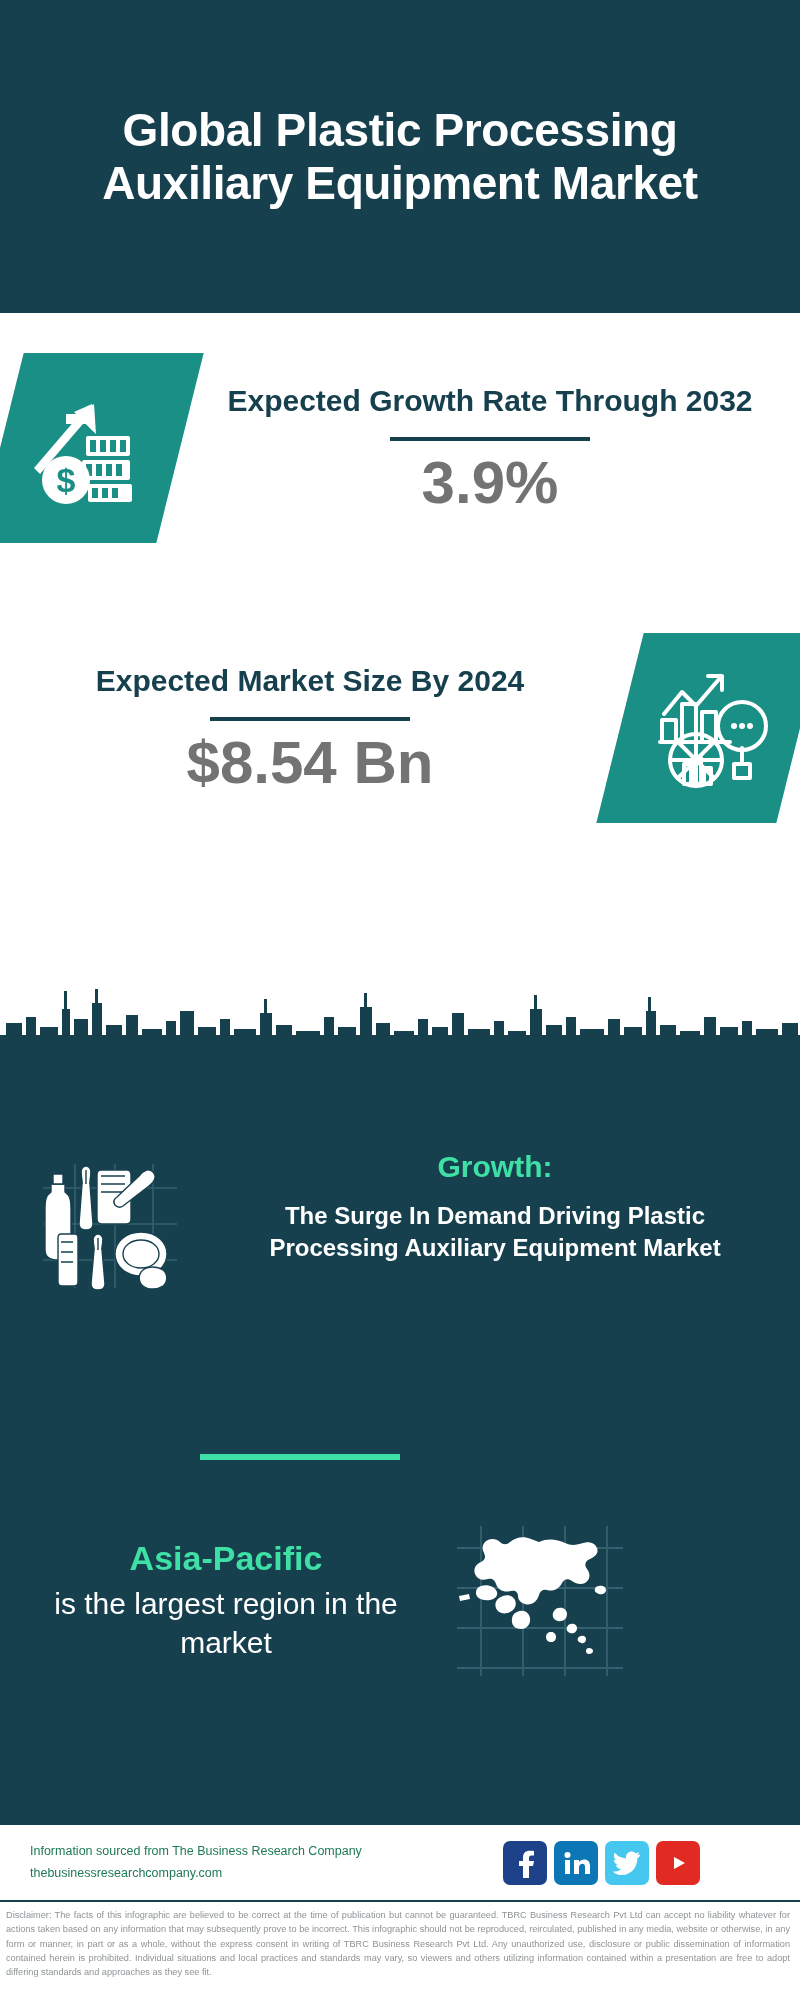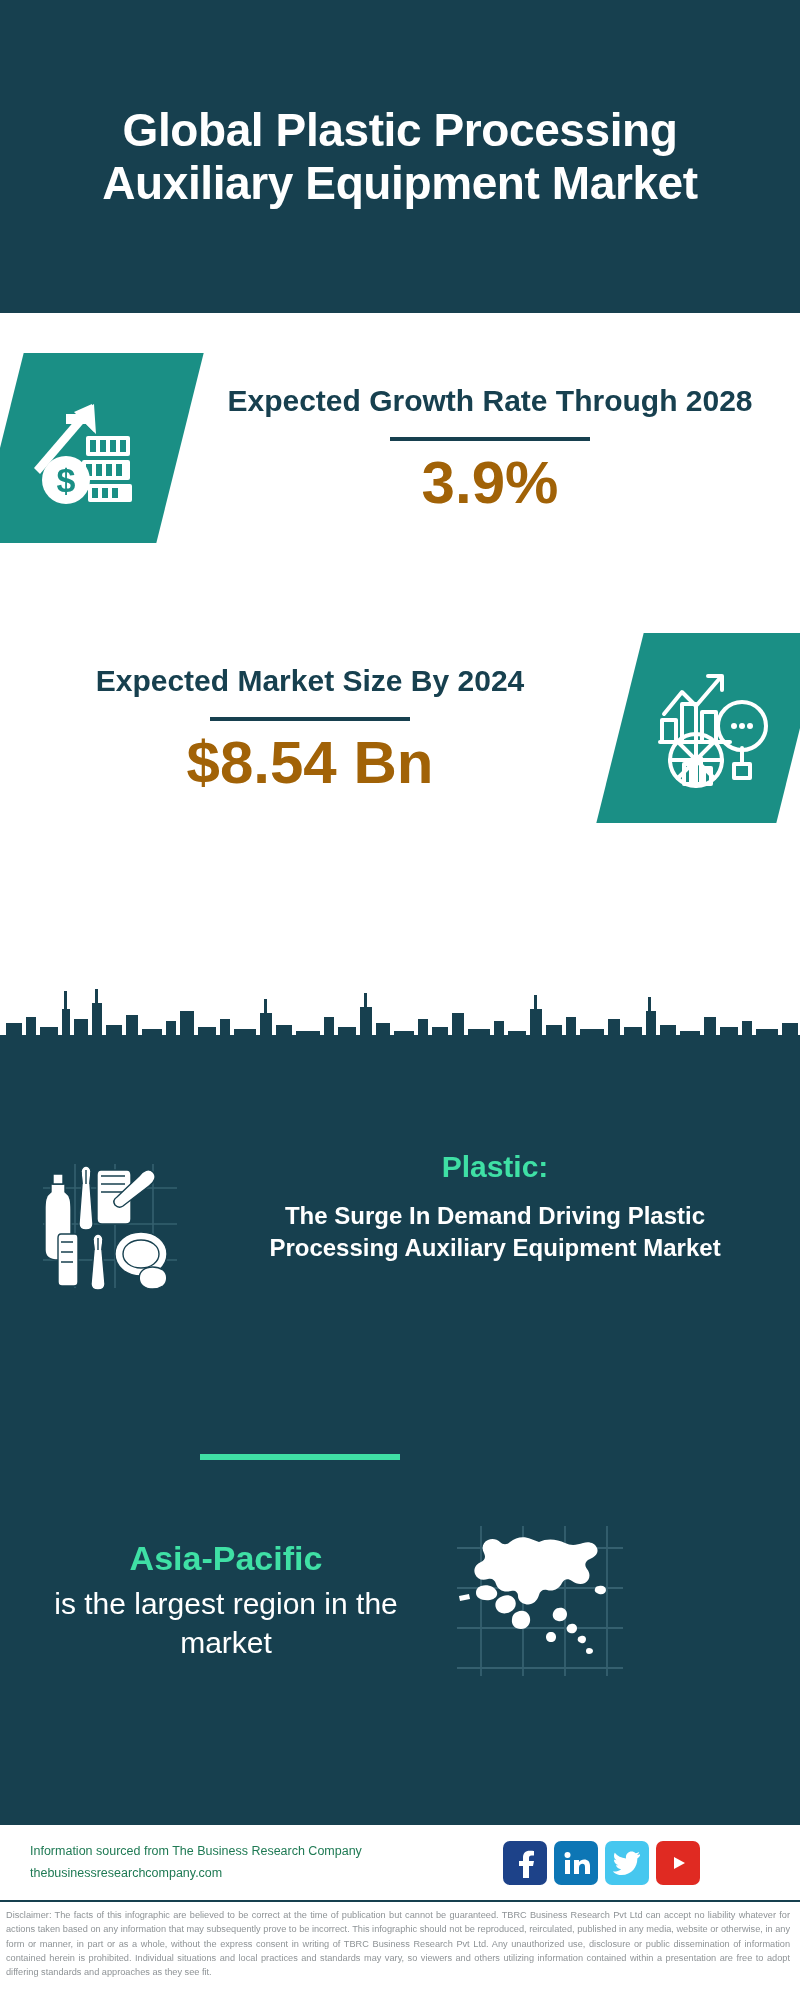--- a/index.html
+++ b/index.html
@@ -59,21 +59,21 @@
     font-size:30px;
     font-weight:bold;
     line-height:1.28;
   }
   .stat-divider{
     width:200px;height:4px;
     background:#17404f;
     margin:16px auto 10px auto;
   }
   .stat-value{
-    color:#a16207;
+    color:#737373;
     font-size:60px;
     font-weight:bold;
     line-height:1.05;
   }
 
   
   .skyline-wrap{
     position:absolute;
     top:973px;left:0;
     width:800px;height:85px;
@@ -208,21 +208,21 @@
               <rect x="62" y="100" width="6" height="10" fill="#1a8f85"></rect>
               <rect x="72" y="100" width="6" height="10" fill="#1a8f85"></rect>
               <rect x="82" y="100" width="6" height="10" fill="#1a8f85"></rect>
               <circle cx="36" cy="92" r="24"></circle>
               <text x="36" y="104" font-size="34" font-weight="bold" fill="#1a8f85" text-anchor="middle" font-family="'Liberation Sans',sans-serif">$</text>
             </g>
           </svg>
         </div>
       </div>
       <div class="stat-text">
-        <div class="stat-label">Expected Growth Rate Through 2028</div>
+        <div class="stat-label">Expected Growth Rate Through 2032</div>
         <div class="stat-divider"></div>
         <div class="stat-value">3.9%</div>
       </div>
     </div>
 
     <div class="stat-row row-size">
       <div class="stat-text">
         <div class="stat-label">Expected Market Size By 2024</div>
         <div class="stat-divider"></div>
         <div class="stat-value">$8.54 Bn</div>
@@ -333,21 +333,21 @@
             <path d="M88 96 c0 -8 8 -14 18 -14 c10 0 18 6 18 14 c0 8 -8 14 -18 14 c-10 0 -18 -6 -18 -14 z"></path>
             <path d="M58 82 c0 -4 3 -6 5 -6 c2 0 5 2 5 6 l-1 10 l3 34 c0 4 -3 6 -7 6 c-4 0 -7 -2 -7 -6 l3 -34 z"></path>
             <path d="M58 82 l1 10 M63 80 l0 12 M68 82 l-1 10"></path>
             <path d="M26 76 h14 c2 0 3 2 3 4 v44 c0 3 -2 4 -4 4 H27 c-3 0 -4 -2 -4 -4 V80 c0 -2 1 -4 3 -4 z"></path>
             <path d="M26 84 h12 M26 94 h12 M26 104 h12"></path>
             <path d="M108 112 c5 -4 14 -4 20 0 c5 4 5 12 0 16 c-6 4 -15 4 -20 0 c-5 -4 -5 -12 0 -16 z"></path>
           </g>
         </svg>
       </div>
       <div class="driver-text">
-        <div class="driver-heading">Plastic:</div>
+        <div class="driver-heading">Growth:</div>
         <div class="driver-body">The Surge In Demand Driving Plastic Processing Auxiliary Equipment Market</div>
       </div>
     </div>
 
     <div class="green-rule"></div>
 
     <div class="region-block">
       <div class="region-text">
         <div class="region-name">Asia-Pacific</div>
         <div class="region-sub">is the largest region in the market</div>

